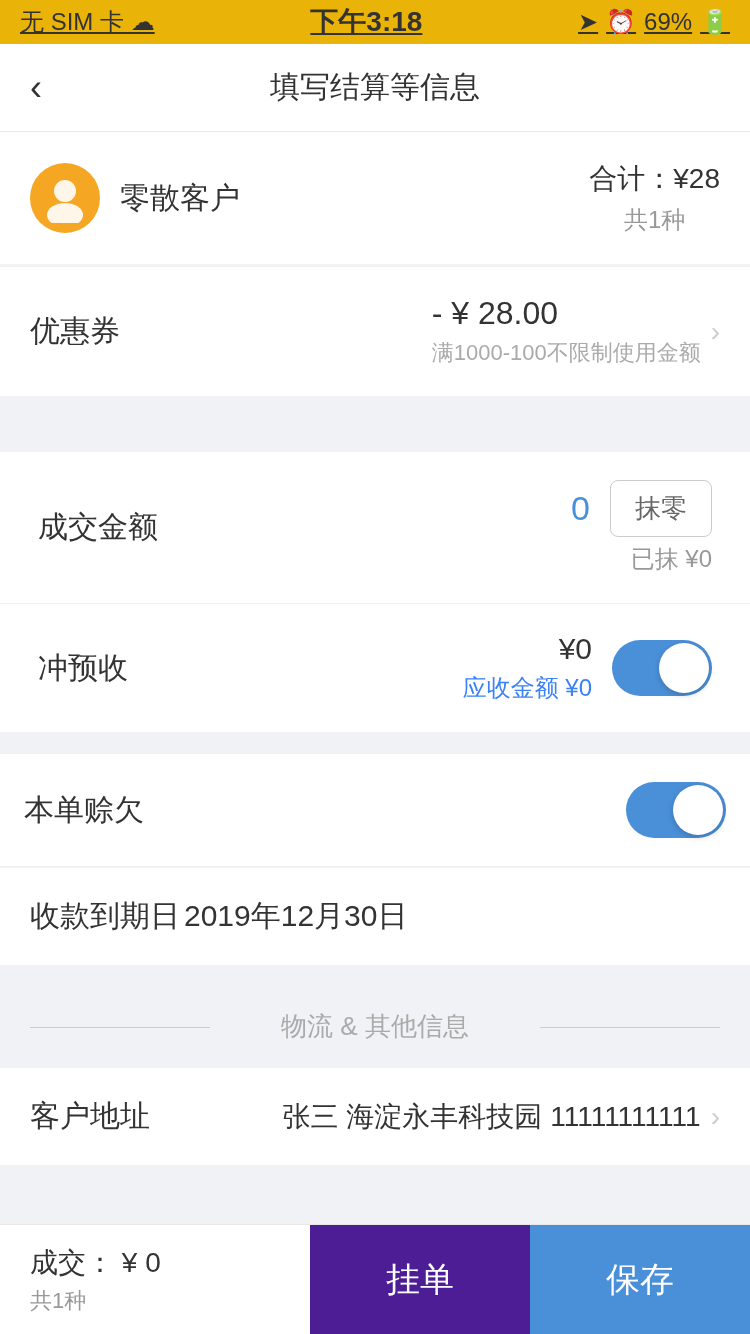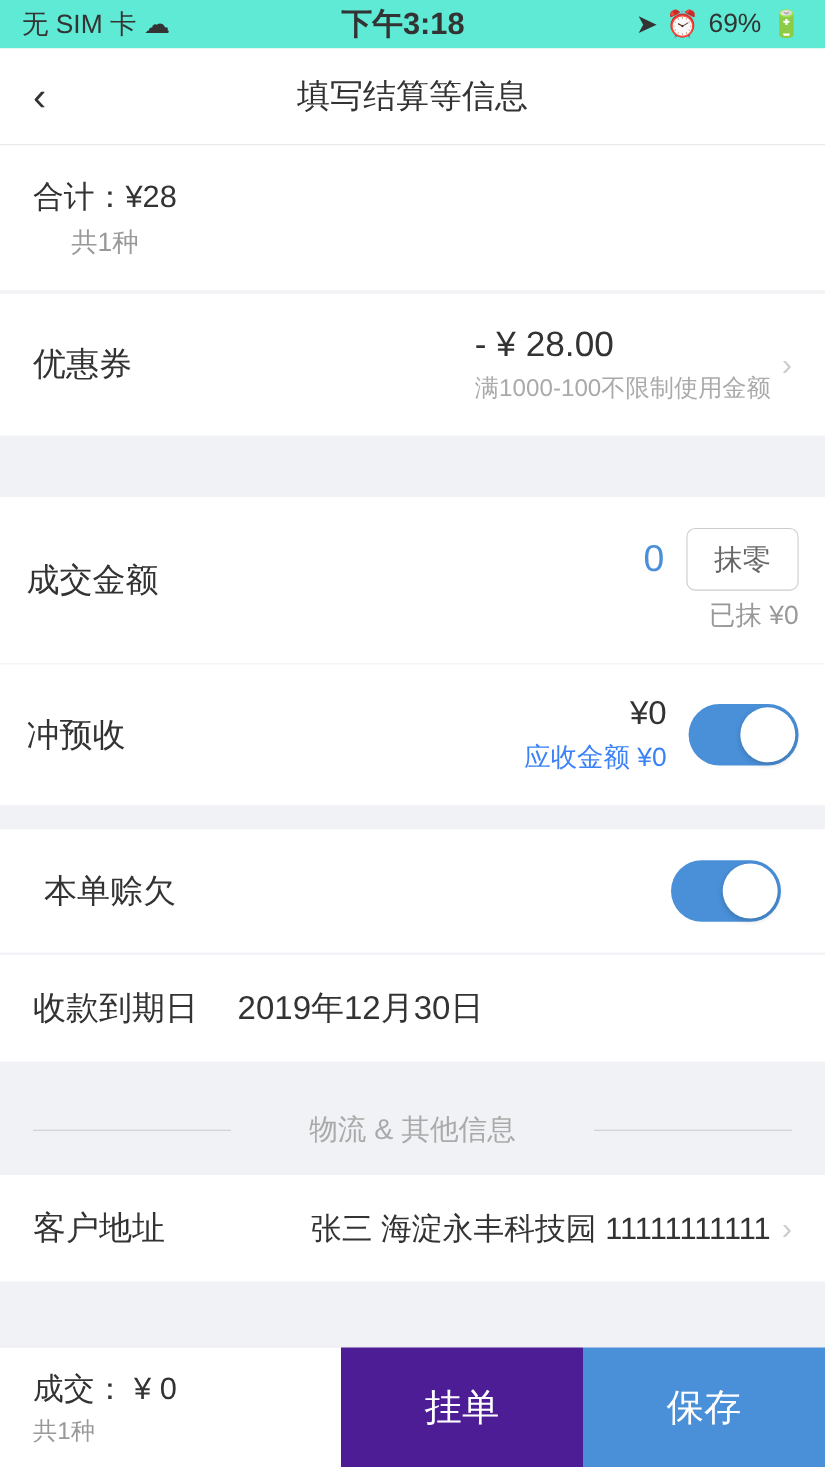--- a/index.html
+++ b/index.html
@@ -10,27 +10,28 @@
       background: #f0f2f5;
       font-family: -apple-system, "PingFang SC", "Helvetica Neue", Arial, sans-serif;
       font-size: 28px;
       color: #333;
       position: relative;
     }
 
     
     .status-bar {
       height: 44px;
-      background: #5eead4;
+      background: #eab308;
       display: flex;
       align-items: center;
       justify-content: space-between;
       padding: 0 20px;
       font-size: 24px;
       font-weight: 500;
+      text-decoration: underline;
     }
     .status-left { display: flex; align-items: center; gap: 10px; }
     .status-center { font-size: 28px; font-weight: 600; }
     .status-right { display: flex; align-items: center; gap: 8px; font-size: 24px; }
 
     
     .nav-bar {
       height: 88px;
       background: #fff;
       display: flex;
@@ -105,21 +106,21 @@
       height: 20px;
       background: #f0f2f5;
     }
 
     
     .form-section {
       background: #fff;
       margin-bottom: 2px;
     }
     .form-row {
-      padding: 28px 24px;
+      padding: 28px 38px;
       display: flex;
       align-items: center;
       justify-content: space-between;
       border-bottom: 1px solid #f0f0f0;
     }
     .form-row:last-child { border-bottom: none; }
     .form-label { font-size: 30px; color: #333; }
     .form-right { display: flex; align-items: center; gap: 20px; }
     .amount-input {
       font-size: 34px;
@@ -161,36 +162,36 @@
       right: 3px;
       box-shadow: 0 2px 6px rgba(0,0,0,0.2);
     }
 
     
     .debit-section {
       background: #fff;
       margin-bottom: 2px;
     }
     .debit-row {
-      padding: 28px 40px;
+      padding: 28px 24px;
       display: flex;
       align-items: center;
       justify-content: space-between;
     }
 
     
     .due-date-section {
       background: #fff;
       margin-bottom: 20px;
     }
     .due-date-row {
       padding: 28px 30px;
       display: flex;
       align-items: center;
-      gap: 36px;
+      gap: 4px;
     }
     .due-date-label { font-size: 30px; color: #333; }
     .due-date-value { font-size: 30px; color: #333; }
 
     
     .logistics-header {
       background: #f0f2f5;
       padding: 24px 30px;
       text-align: center;
       position: relative;
@@ -279,20 +280,29 @@
     <span>🔋</span>
   </div>
 </div>
 
 <div class="nav-bar">
   <div class="nav-back">‹</div>
   <div class="nav-title">填写结算等信息</div>
 </div>
 
 <div class="section customer-row">
+  <div class="customer-left">
+    <div class="customer-avatar">
+      <svg viewBox="0 0 50 50">
+        <circle cx="25" cy="18" r="11" fill="#fff" opacity="0.9"></circle>
+        <ellipse cx="25" cy="42" rx="18" ry="12" fill="#fff" opacity="0.9"></ellipse>
+      </svg>
+    </div>
+    <span class="customer-name">零散客户</span>
+  </div>
   <div class="customer-right">
     <div class="customer-total">合计：¥28</div>
     <div class="customer-count">共1种</div>
   </div>
 </div>
 
 <div class="section">
   <div class="coupon-row">
     <span class="coupon-label">优惠券</span>
     <div class="coupon-right">

